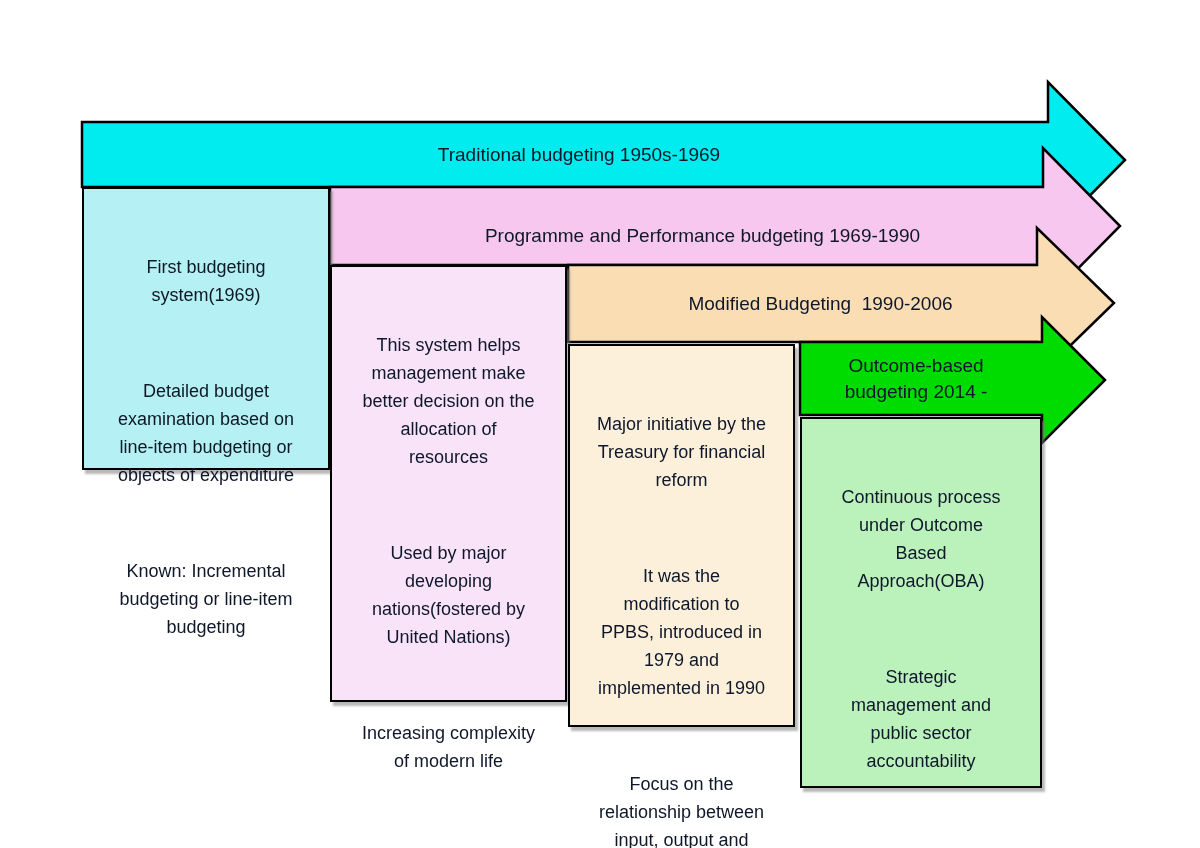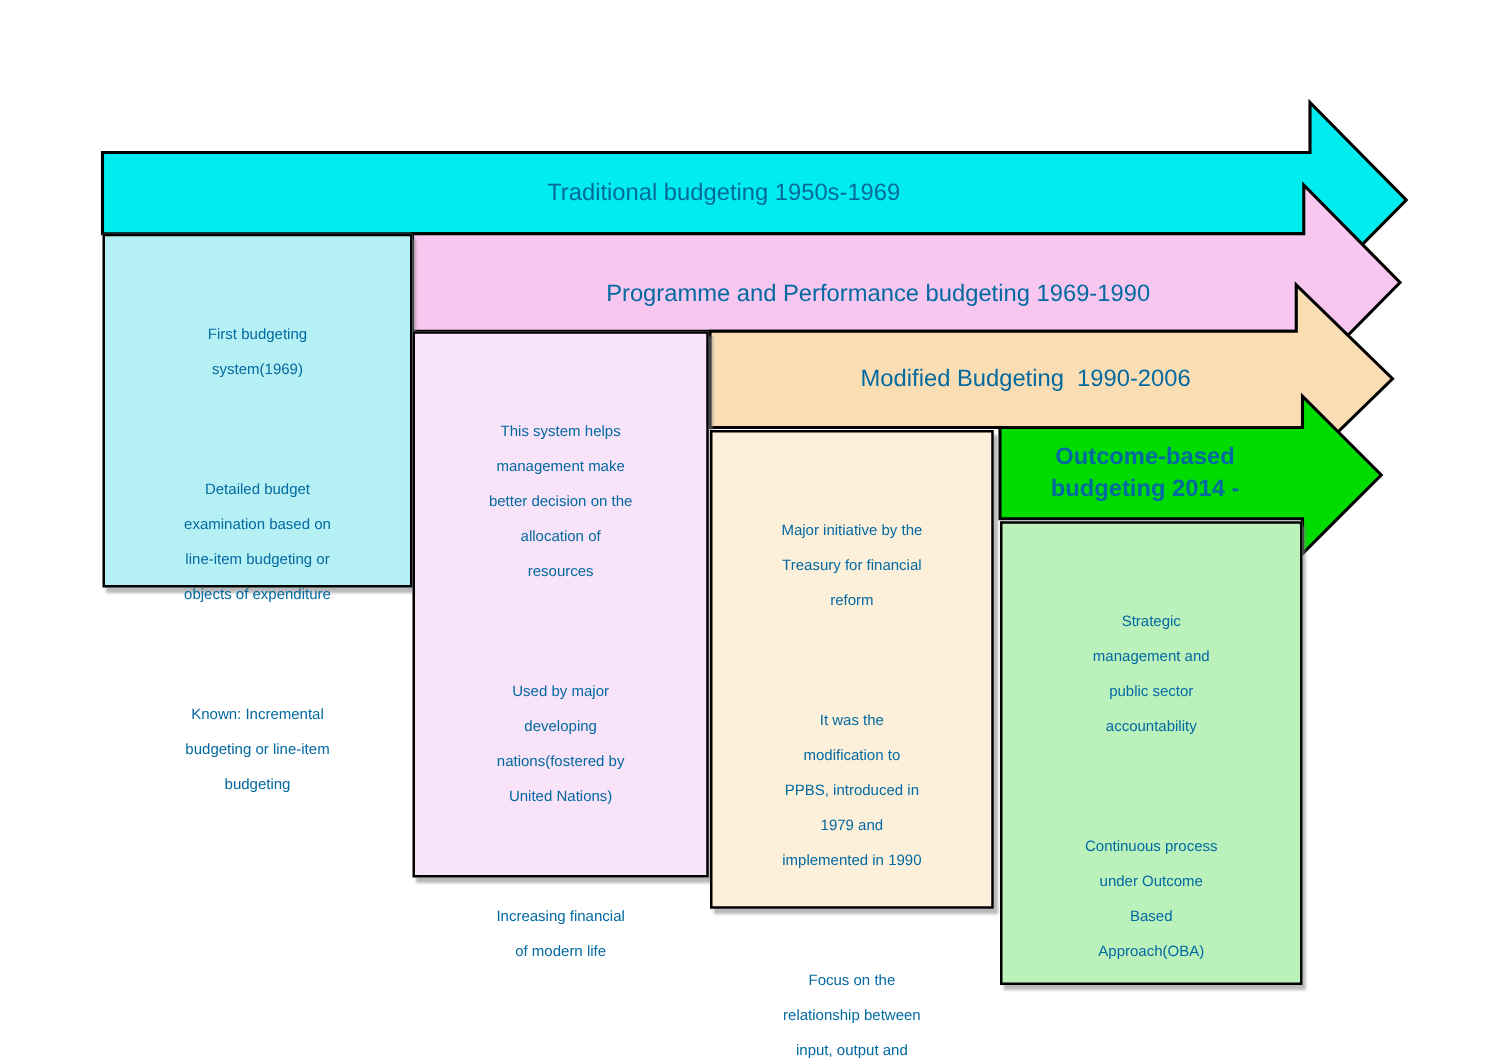--- a/index.html
+++ b/index.html
@@ -1,34 +1,34 @@
 <!DOCTYPE html>
 <html><head>
 <meta charset="utf-8">
 <style>
   html,body { margin:0; padding:0; background:#ffffff; }
   .canvas {
     position:relative; width:1200px; height:848px; background:#ffffff;
-    font-family:"Liberation Sans", sans-serif; color:#0369a1; overflow:hidden;
+    font-family:"Liberation Sans", sans-serif; color:#0f172a; overflow:hidden;
   }
   svg.arrows { position:absolute; left:0; top:0; z-index:1; }
   svg.arrows polygon { stroke:#000; stroke-width:2.5; stroke-linejoin:miter; }
 
   .banner-label {
     position:absolute; z-index:2; display:flex; align-items:center; justify-content:center;
     font-size:19px; line-height:26px; text-align:center; white-space:pre-wrap;
   }
   .label-traditional { left:82px;  top:122px; width:966px; height:65px; padding-left:14px; }
   .label-programme   { left:330px; top:197px; width:713px; height:78px; padding-left:16px; }
   .label-modified    { left:568px; top:265px; width:469px; height:77px; padding-left:18px; }
-  .label-outcome     { left:800px; top:342px; width:232px; height:73px;font-weight:bold; }
+  .label-outcome     { left:800px; top:342px; width:232px; height:73px; }
 
   .panel {
     position:absolute; z-index:3; box-sizing:border-box; border:2px solid #000;
-    font-size:12px; line-height:28px; text-align:center; white-space:pre-wrap;
+    font-size:18px; line-height:28px; text-align:center; white-space:pre-wrap;
     padding-top:2px; box-shadow:3px 4px 2px rgba(128,128,128,0.55);
   }
   .panel p { margin:6px 4px; }
   .panel-traditional { left:82px;  top:187px; width:248px; height:283px; }
   .panel-programme   { left:330px; top:265px; width:237px; height:437px; }
   .panel-modified    { left:568px; top:344px; width:227px; height:383px; }
   .panel-outcome     { left:800px; top:417px; width:242px; height:371px; }
 </style>
 </head>
 <body>
@@ -63,21 +63,21 @@
   <div class="panel panel-programme" style="background-color: rgb(249, 227, 249);">
     <p>This system helps
 management make
 better decision on the
 allocation of
 resources</p>
     <p>Used by major
 developing
 nations(fostered by
 United Nations)</p>
-    <p>Increasing financial
+    <p>Increasing complexity
 of modern life</p>
     <p>Increase in demands
 for government
 activities</p>
   </div>
 
   <div class="panel panel-modified" style="background-color: rgb(252, 240, 218);">
     <p>Major initiative by the
 Treasury for financial
 reform</p>
@@ -86,27 +86,27 @@
 PPBS, introduced in
 1979 and
 implemented in 1990</p>
     <p>Focus on the
 relationship between
 input, output and
 impact</p>
   </div>
 
   <div class="panel panel-outcome" style="background-color: rgb(187, 241, 187);">
+    <p>Continuous process
+under Outcome
+Based
+Approach(OBA)</p>
     <p>Strategic
 management and
 public sector
 accountability</p>
-    <p>Continuous process
-under Outcome
-Based
-Approach(OBA)</p>
     <p>Subset of intergrated
 approach to results-
 based
 management(RBM0</p>
   </div>
 
 </div>
 
 </body></html>

